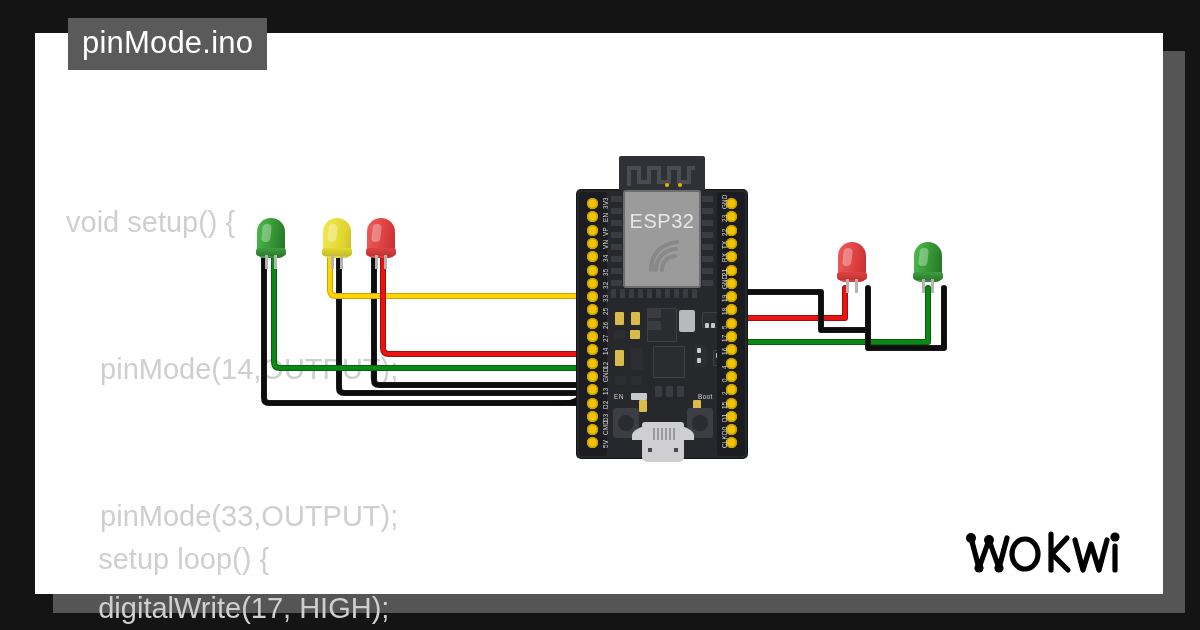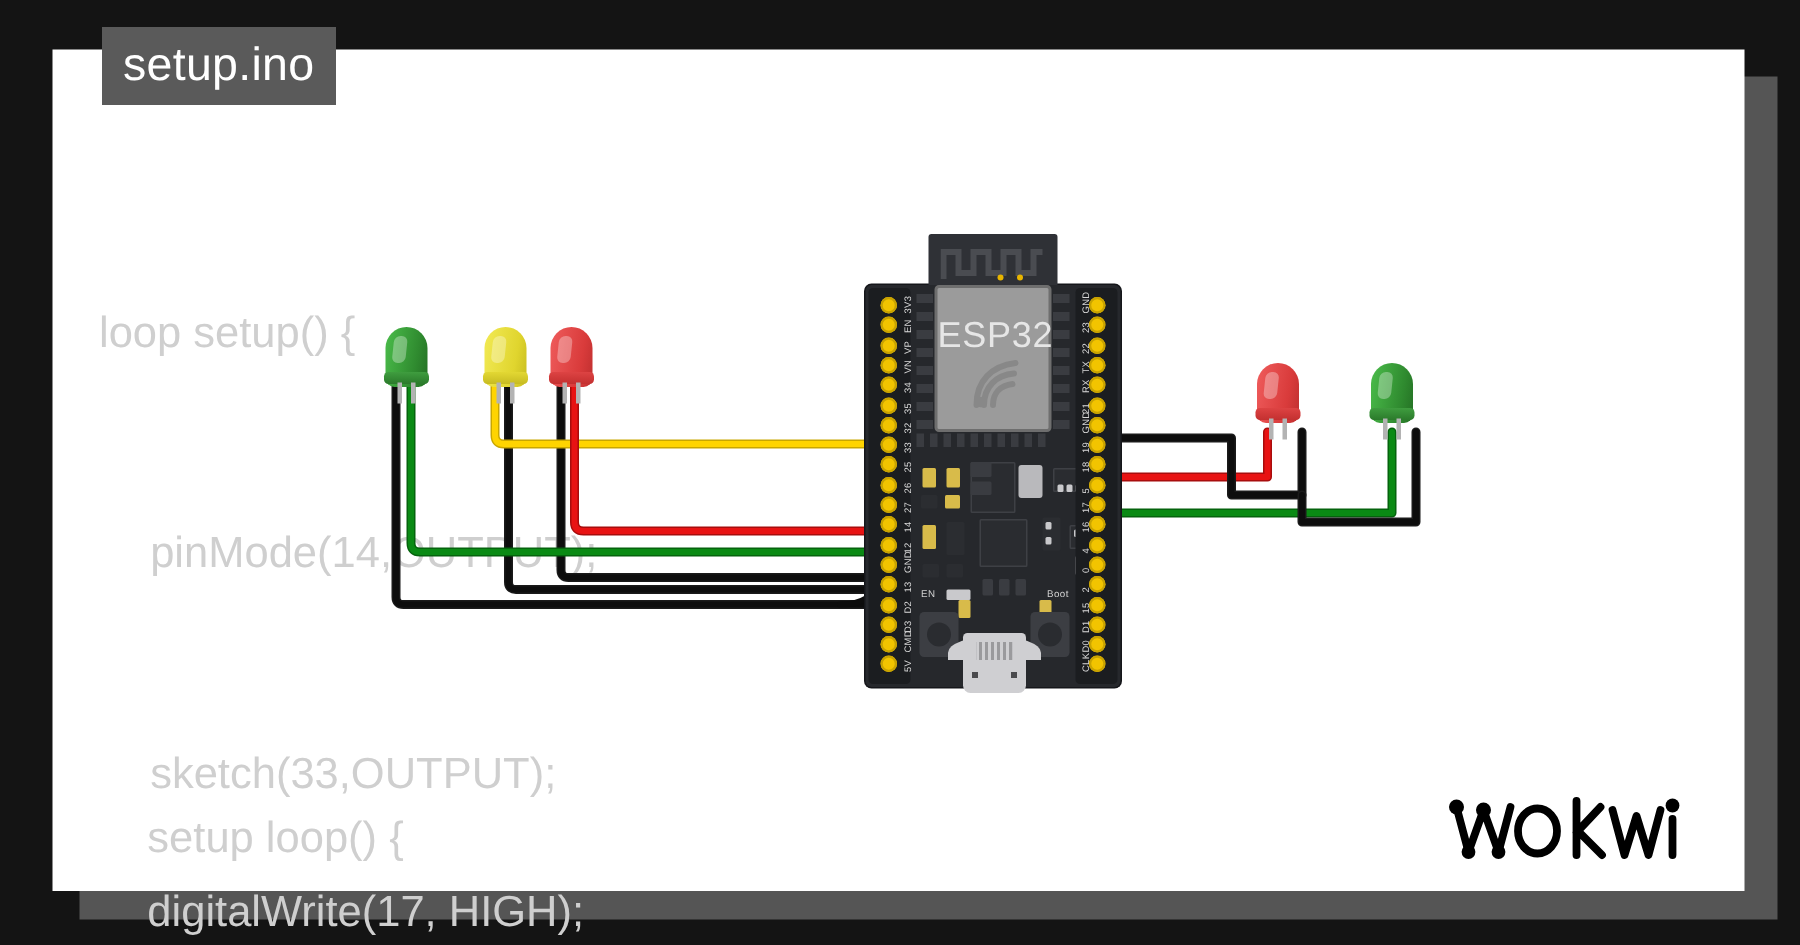--- a/index.html
+++ b/index.html
@@ -115,21 +115,21 @@
     position:absolute; left:46px; top:0px;
     width:78px; height:98px;
     background:#9b9b9b;
     border:2px solid #6e6e6e;
     border-radius:3px;
   }
   .can-name{
     position:absolute; left:0; right:0; top:18px;
     text-align:center;
     color:#e6e6e6;
-    font-size:24px;
+    font-size:20px;
     letter-spacing:.5px;
   }
   .can-wifi{ position:absolute; left:22px; top:46px; opacity:.42; }
   .can-pads{ position:absolute; left:34px; top:99px; width:102px; height:11px; }
   .can-pads i{ position:absolute; top:0; width:5px; height:9px; background:#3a3c41; }
   .sidepads{ position:absolute; width:11px; }
   .sidepads i{ position:absolute; left:0; width:11px; height:6px; background:#3a3c41; }
 
   
   .cmp{ position:absolute; background:#3a3c41; border-radius:1px; }
@@ -182,23 +182,23 @@
 </style>
 </head>
 <body>
 
 <div id="stage">
 
   <div class="panel-shadow"></div>
   <div class="panel"></div>
 
   <div class="code">
-    <span class="ln">loop setup() {</span>
+    <span class="ln">void setup() {</span>
     <span class="ln ind">  pinMode(14,OUTPUT);</span>
-    <span class="ln ind">  sketch(33,OUTPUT);</span>
+    <span class="ln ind">  pinMode(33,OUTPUT);</span>
     
     
     
     
   </div>
   <div class="code-2">
     <span class="ln">setup loop() {</span>
     <span class="ln">digitalWrite(17, HIGH);</span>
   </div>
 
@@ -470,21 +470,21 @@
           <div class="pinlabel" style="top: 231.8px; left: 144px;">D1</div>
           <div class="pin" style="top: 234.1px; left: 149px;"></div>
           <div class="pinlabel" style="top: 245.1px; left: 144px;">D0</div>
           <div class="pin" style="top: 247.4px; left: 149px;"></div>
           <div class="pinlabel" style="top: 258.4px; left: 144px;">CLK</div>
         </div>
 
     </div>
   </div>
 
-  <div class="tab">setup.ino</div>
+  <div class="tab">pinMode.ino</div>
 
   <div class="logo" title="Wokwi">
     <svg width="160" height="56" viewBox="0 0 160 56">
       <g fill="none" stroke="#000000" stroke-width="5.2" stroke-linecap="round" stroke-linejoin="round">
 
         <path d="M8 14 L16 44 L26 16 L36 44 L44 14"></path>
 
         <ellipse cx="62" cy="30" rx="13" ry="15"></ellipse>
 
         <path d="M88 10 L88 46 M88 31 L104 14 M90 31 L105 46"></path>

